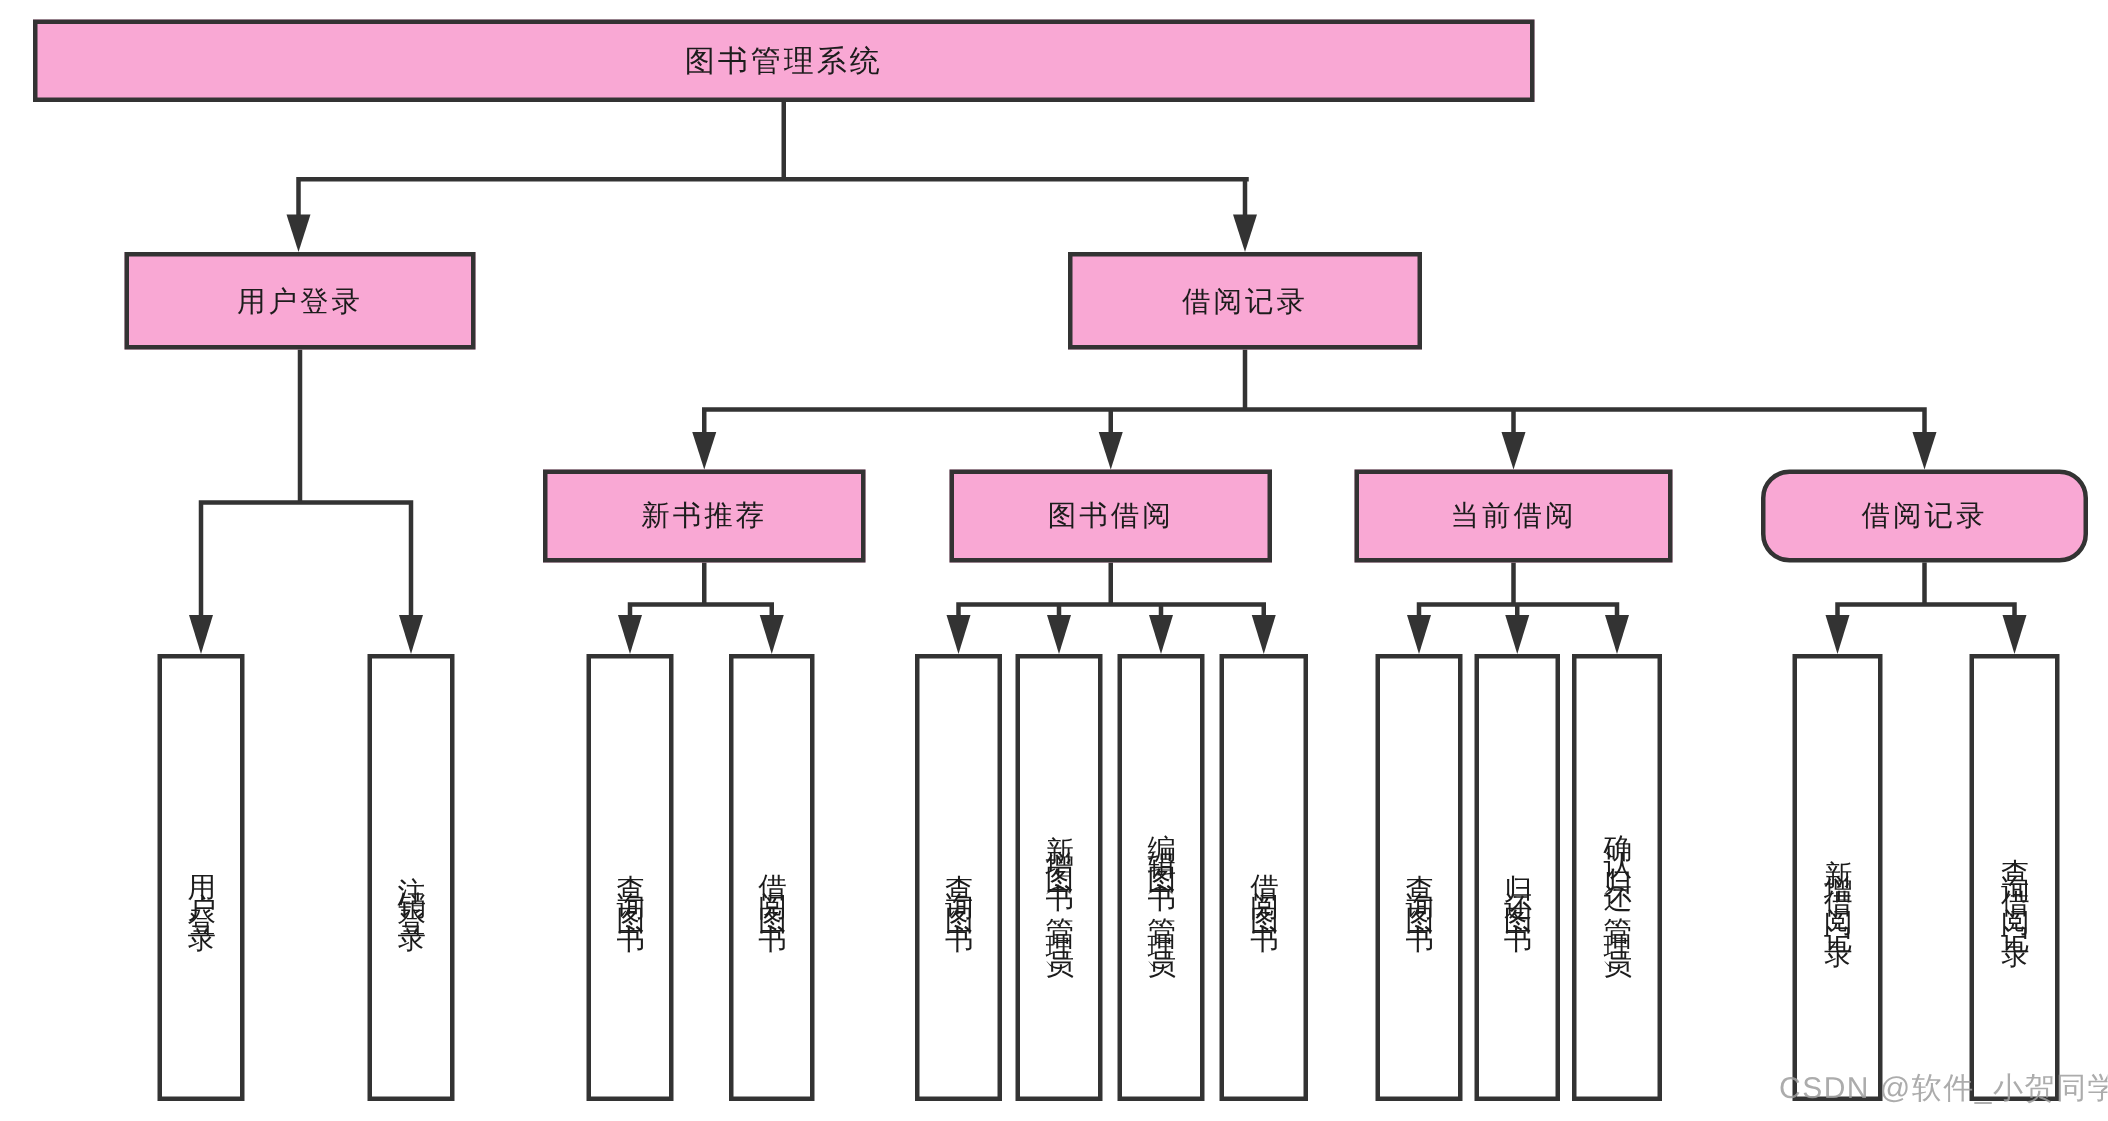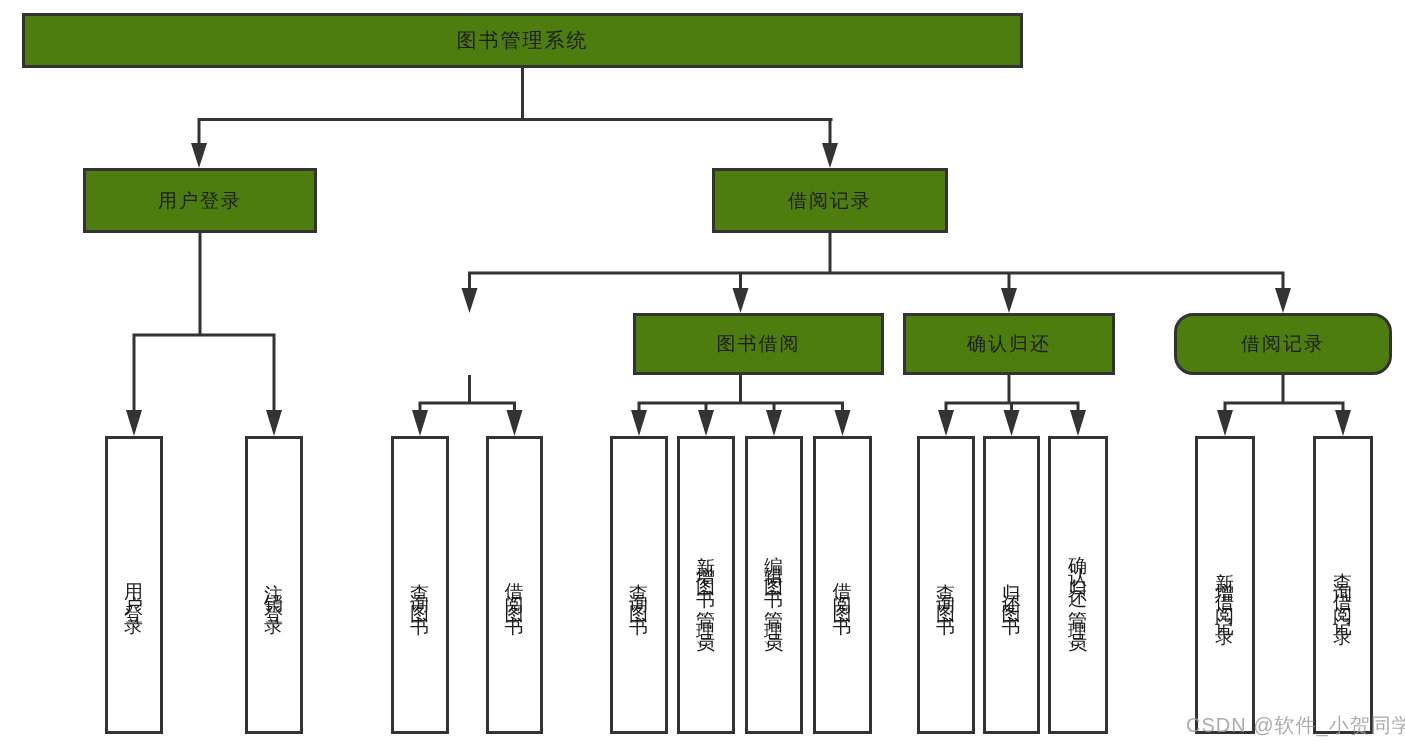--- a/index.html
+++ b/index.html
@@ -25,21 +25,21 @@
     stroke-width: 3;
   }
   .edges polygon {
     fill: #333333;
     stroke: none;
   }
   .hnode {
     position: absolute;
     box-sizing: border-box;
     border: 3px solid #333333;
-    background: #4d7c0f;
+    background: #f9a8d4;
     display: flex;
     align-items: center;
     justify-content: center;
     color: #1c1c1c;
   }
   .hnode .hlabel {
     font-size: 19px;
     letter-spacing: 2px;
     white-space: nowrap;
   }
@@ -121,25 +121,28 @@
     <span class="hlabel">图书管理系统</span>
   </div>
 
   <div class="hnode" style="left:83px; top:168px; width:234px; height:65px;">
     <span class="hlabel">用户登录</span>
   </div>
   <div class="hnode" style="left:712px; top:168px; width:236px; height:65px;">
     <span class="hlabel">借阅记录</span>
   </div>
 
-  <div class="hnode" style="left:633px; top:313px; width:251px; height:62px;">
+  <div class="hnode" style="left:362px; top:313px; width:215px; height:62px;">
+    <span class="hlabel">新书推荐</span>
+  </div>
+  <div class="hnode" style="left:633px; top:313px; width:215px; height:62px;">
     <span class="hlabel">图书借阅</span>
   </div>
   <div class="hnode" style="left:903px; top:313px; width:212px; height:62px;">
-    <span class="hlabel">确认归还</span>
+    <span class="hlabel">当前借阅</span>
   </div>
   <div class="hnode" style="left:1174px; top:313px; width:218px; height:62px;border-radius:19px;">
     <span class="hlabel">借阅记录</span>
   </div>
 
   <div class="vnode" style="left:105px; width:58px;">
     <span class="vlabel">用户登录</span>
   </div>
   <div class="vnode" style="left:245px; width:58px;">
     <span class="vlabel">注销登录</span>

